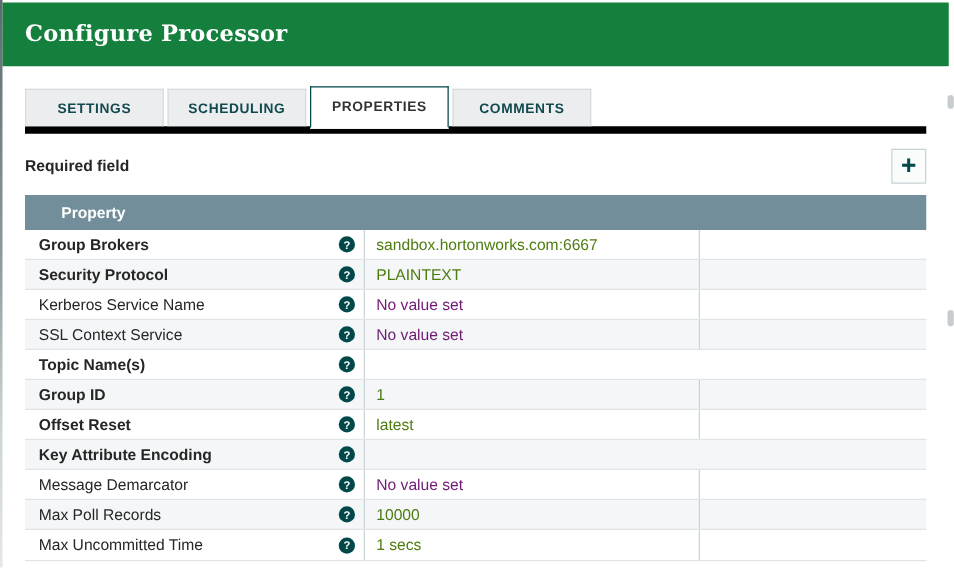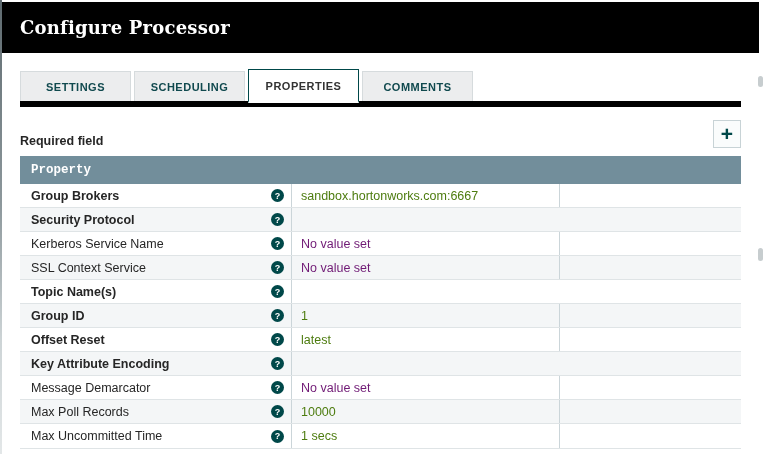--- a/index.html
+++ b/index.html
@@ -10,44 +10,44 @@
   }
   
   .edge-left{position:absolute;left:0;top:0;width:2px;height:100%;
     background:linear-gradient(#5f6b70,#8d989c 45%,#cdd4d6 75%,#e3e7e8);}
   .scroll-strip{position:absolute;right:0;top:53px;width:5px;height:401px;background:#fff;}
   .scroll-pill{position:absolute;right:0;width:5px;background:#c7cdcf;border-radius:3px;}
   .scroll-pill.p1{top:23px;height:11px;}
   .scroll-pill.p2{top:195px;height:13px;}
   
   .titlebar{position:absolute;left:2px;top:2px;width:757px;height:51px;
-    background:#000000;display:flex;align-items:center;box-sizing:border-box;padding-left:18px;}
+    background:#15803d;display:flex;align-items:center;box-sizing:border-box;padding-left:18px;}
   .title{font-family:"DejaVu Serif","Liberation Serif",serif;font-weight:bold;
     font-size:18px;color:#ffffff;letter-spacing:0.2px;}
   
   .content{position:absolute;left:20px;top:69px;width:721px;}
   
   .tabbar{display:flex;align-items:flex-end;border-bottom:6px solid #000000;}
   .tab{width:111px;height:30px;line-height:30px;text-align:center;box-sizing:border-box;
     background:#ECEDEE;border:1px solid #D6DBDD;border-bottom:none;margin-right:3px;
     color:#10494e;font-size:11px;font-weight:600;letter-spacing:0.5px;cursor:pointer;}
   .tab.active{background:#ffffff;border:1px solid #004849;border-bottom:2px solid #ffffff;
     height:34px;line-height:32px;margin-bottom:-2px;color:#333333;position:relative;z-index:1;}
   
-  .toolbar{display:flex;justify-content:space-between;align-items:flex-end;margin-top:11px;height:30px;gap:12px;}
+  .toolbar{display:flex;justify-content:space-between;align-items:center;margin-top:11px;height:30px;gap:12px;}
   .required-label{font-size:12.5px;font-weight:bold;color:#262626;}
   .add-button{width:28px;height:28px;box-sizing:border-box;background:#FAFCFC;
     border:1px solid #C8D3D6;color:#004849;font-size:21px;font-weight:bold;line-height:24px;
     display:flex;align-items:center;justify-content:center;cursor:pointer;
     text-shadow:0 0 1px #cfe0e0;}
   
   .prop-table{margin-top:8px;width:721px;border-bottom:1px solid #DFE4E6;}
   .thead{display:flex;background:#728E9B;height:28px;align-items:center;
     color:#ffffff;font-size:12.5px;font-weight:bold;}
-  .th-prop{width:272px;box-sizing:border-box;padding-left:11px;font-family:Liberation Mono, monospace;}
+  .th-prop{width:272px;box-sizing:border-box;padding-left:29px;}
   .th-val{width:268px;box-sizing:border-box;padding-left:9px;}
   .th-rest{flex:1;}
   .row{display:flex;height:24px;align-items:stretch;font-size:12.5px;background:#ffffff;
     border-bottom:1px solid #DFE4E6;box-sizing:border-box;}
   .row:last-child{border-bottom:none;}
   .row:nth-child(even){background:#F4F6F7;}
   .cell-prop{width:272px;box-sizing:border-box;display:flex;align-items:center;
     justify-content:space-between;padding-left:11px;padding-right:7px;
     border-right:1px solid #CBD5D9;}
   .prop-name{color:#262626;}
@@ -95,20 +95,21 @@
       <span class="help-icon">?</span>
     </div>
     <div class="cell-val">sandbox.hortonworks.com:6667</div>
     <div class="cell-rest"></div>
   </div>
         <div class="row required">
     <div class="cell-prop">
       <span class="prop-name">Security Protocol</span>
       <span class="help-icon">?</span>
     </div>
+    <div class="cell-val">PLAINTEXT</div>
     <div class="cell-rest"></div>
   </div>
         <div class="row unset">
     <div class="cell-prop">
       <span class="prop-name">Kerberos Service Name</span>
       <span class="help-icon">?</span>
     </div>
     <div class="cell-val">No value set</div>
     <div class="cell-rest"></div>
   </div>

